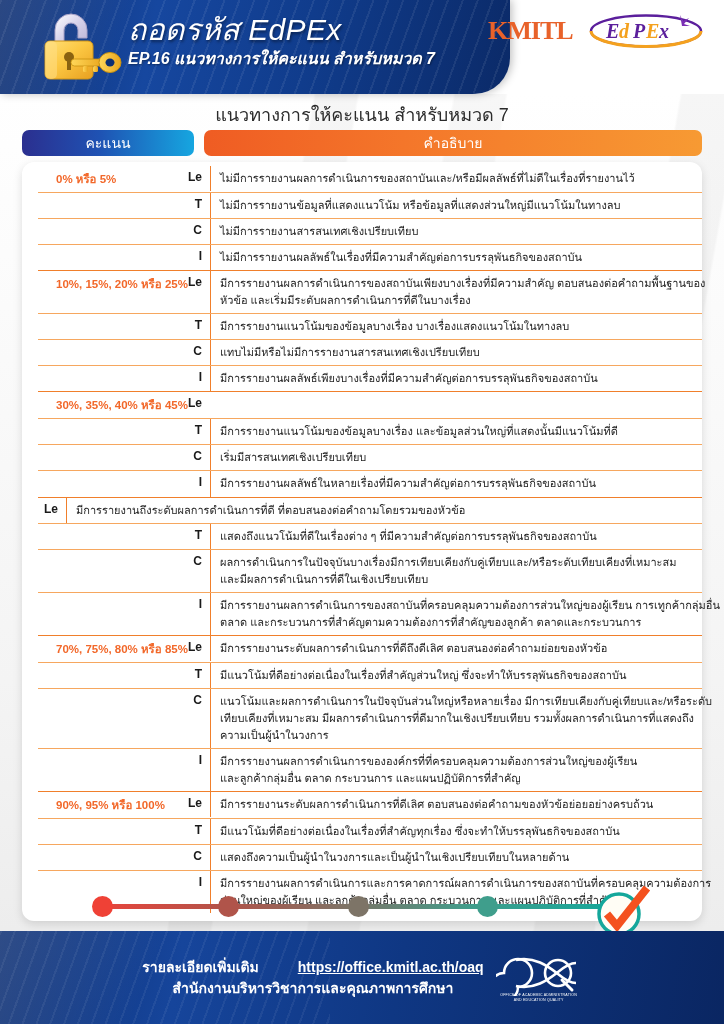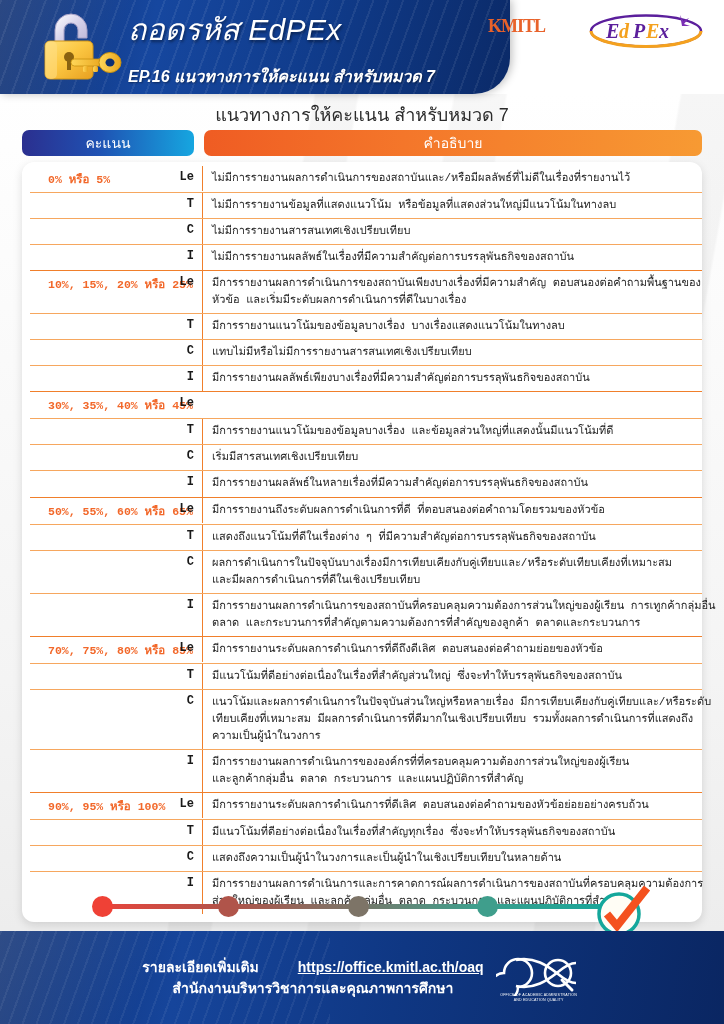--- a/index.html
+++ b/index.html
@@ -36,25 +36,25 @@
       linear-gradient(100deg,#0e2f72 0%,#16479f 30%,#103c8c 60%,#0b2a68 100%);
     box-shadow:2px 0 8px rgba(0,0,0,0.25);z-index:2;overflow:hidden;}
   .topbar-blue-panel:after{content:"";position:absolute;inset:0;
     background:repeating-linear-gradient(110deg, rgba(255,255,255,0.07) 0px, rgba(255,255,255,0.07) 2px, rgba(255,255,255,0) 2px, rgba(255,255,255,0) 14px);}
   .topbar-right{position:absolute;right:0;top:0;width:260px;height:94px;background:#ffffff;z-index:1;}
 
   .lock-wrap{position:absolute;left:33px;top:8px;width:95px;height:80px;z-index:4;}
   .title-block{position:absolute;left:128px;top:14px;z-index:4;color:#fff;}
   .title-main{font-size:30px;font-weight:normal;font-style:italic;letter-spacing:0.3px;
     text-shadow:1px 2px 3px rgba(0,0,0,0.45);line-height:1.05;}
-  .title-sub{font-size:16px;font-weight:bold;font-style:italic;margin-top:18px;
+  .title-sub{font-size:16px;font-weight:bold;font-style:italic;margin-top:0;
     text-shadow:1px 1px 2px rgba(0,0,0,0.4);}
 
   .kmitl-logo{position:absolute;right:16px;top:14px;z-index:5;width:226px;height:68px;}
-  .kmitl-word{position:absolute;left:6px;top:2px;font-size:18px;font-weight:bold;color:#e8622a;
+  .kmitl-word{position:absolute;left:6px;top:2px;font-size:26px;font-weight:bold;color:#e8622a;
     letter-spacing:-1px;font-family:"Liberation Serif",serif;}
   .edpex-badge{position:absolute;left:106px;top:-2px;width:118px;height:36px;}
   .fight-row{position:absolute;left:4px;top:32px;width:222px;height:32px;
     display:flex;align-items:center;}
   .fight-word,.together-word{font-size:23px;font-weight:bold;color:#111;
     font-family:"Liberation Serif",serif;letter-spacing:-0.5px;}
   .play-badge{width:34px;height:28px;margin:0 5px;position:relative;}
 
   
   .page-title{position:absolute;left:0;top:100px;width:724px;text-align:center;
@@ -66,21 +66,21 @@
   .col-head-score{width:172px;border-radius:7px;color:#fff;font-size:14px;
     display:flex;align-items:center;justify-content:center;
     background:linear-gradient(90deg,#2b2f8f 0%,#1f52b3 45%,#16a6e0 100%);}
   .col-head-desc{flex:1;border-radius:7px;color:#fff;font-size:14px;
     display:flex;align-items:center;justify-content:center;
     background:linear-gradient(90deg,#ef5c23 0%,#f4762a 40%,#f79a33 100%);}
 
   
   .card{position:absolute;left:22px;top:162px;width:680px;
     background:#fff;border-radius:12px;box-shadow:0 3px 10px rgba(0,0,0,0.13);
-    z-index:4;padding:4px 0 8px 8px;box-sizing:border-box;font-family:Liberation Mono, monospace;}
+    z-index:4;padding:4px 0 8px 16px;box-sizing:border-box;}
   .grp{position:relative;}
   .grp + .grp{border-top:1.6px solid #f07f2b;}
   .row{display:flex;align-items:flex-start;min-height:21px;}
   .row + .row{border-top:1.1px solid #f6a75f;}
   .c-score{width:144px;flex:0 0 144px;padding:4px 0 4px 18px;box-sizing:border-box;
     color:#f2682a;font-size:11.5px;font-weight:bold;white-space:nowrap;}
   .c-dim{width:28px;flex:0 0 28px;padding:4px 8px 4px 0;box-sizing:border-box;
     text-align:right;font-size:12px;font-weight:bold;color:#1a1a1a;}
   .c-desc{flex:1;padding:4px 14px 4px 9px;box-sizing:border-box;
     border-left:1.6px solid #f07f2b;font-size:11px;color:#1f1f1f;line-height:1.55;}
@@ -263,21 +263,20 @@
         <div class="row">
           <div class="c-score"></div>
           <div class="c-dim">I</div>
           <div class="c-desc">
             <div>มีการรายงานผลลัพธ์ในหลายเรื่องที่มีความสำคัญต่อการบรรลุพันธกิจของสถาบัน</div>
           </div>
         </div>
       </div>
       <div class="grp">
         <div class="row">
-          <div class="c-score">50%, 55%, 60% หรือ 65%</div>
           <div class="c-dim">Le</div>
           <div class="c-desc">
             <div>มีการรายงานถึงระดับผลการดำเนินการที่ดี ที่ตอบสนองต่อคำถามโดยรวมของหัวข้อ</div>
           </div>
         </div>
         <div class="row">
           <div class="c-score"></div>
           <div class="c-dim">T</div>
           <div class="c-desc">
             <div>แสดงถึงแนวโน้มที่ดีในเรื่องต่าง ๆ ที่มีความสำคัญต่อการบรรลุพันธกิจของสถาบัน</div>

